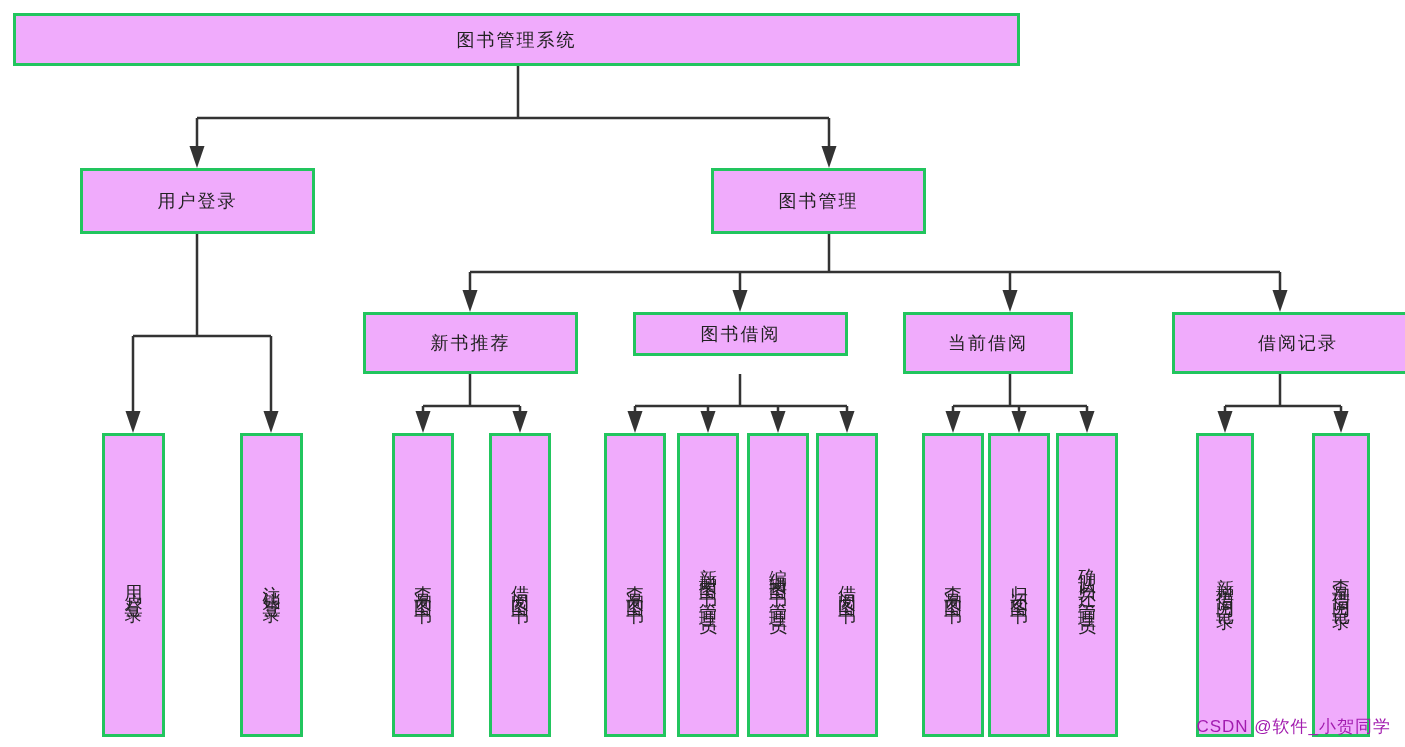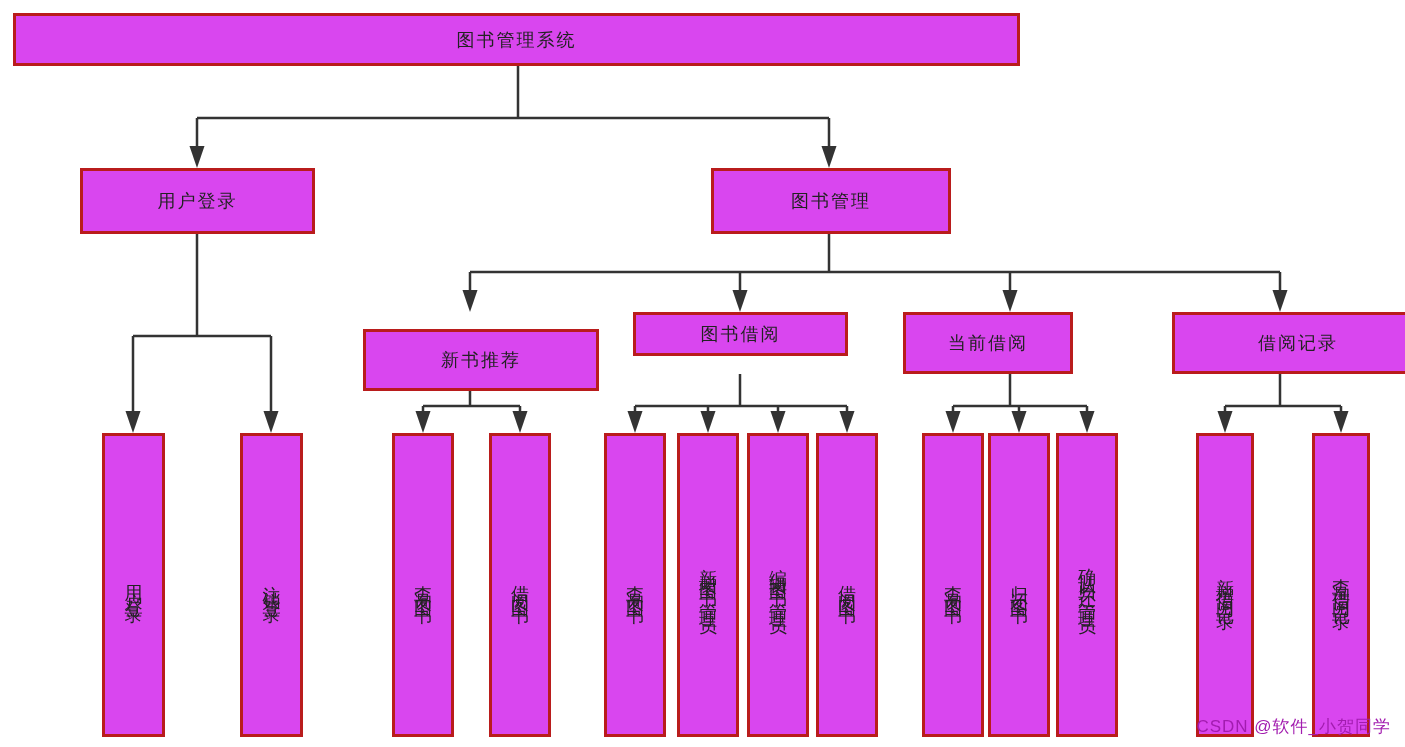--- a/index.html
+++ b/index.html
@@ -20,22 +20,22 @@
     left: 0; top: 0;
     width: 1405px; height: 747px;
   }
   svg.connectors {
     position: absolute;
     left: 0; top: 0;
     z-index: 0;
   }
   .box {
     position: absolute;
-    background: #d946ef;
-    border: 3px solid #b91c1c;
+    background: #f0abfc;
+    border: 3px solid #22c55e;
     box-sizing: border-box;
     display: flex;
     align-items: center;
     justify-content: center;
     z-index: 1;
     font-family: Liberation Serif, serif;
   }
   .box .lbl {
     font-size: 18px;
     letter-spacing: 2px;
@@ -123,25 +123,25 @@
     </g>
   </svg>
 
   <div class="box" style="left:13px; top:13px; width:1007px; height:53px;">
     <span class="lbl">图书管理系统</span>
   </div>
 
   <div class="box" style="left:80px; top:168px; width:235px; height:66px;">
     <span class="lbl">用户登录</span>
   </div>
-  <div class="box" style="left:711px; top:168px; width:240px; height:66px;">
+  <div class="box" style="left:711px; top:168px; width:215px; height:66px;">
     <span class="lbl">图书管理</span>
   </div>
 
-  <div class="box" style="left:363px; top:312px; width:236px; height:62px;margin-top:17px;">
+  <div class="box" style="left:363px; top:312px; width:215px; height:62px;">
     <span class="lbl">新书推荐</span>
   </div>
   <div class="box" style="left:633px; top:312px; width:215px; height:44px;">
     <span class="lbl">图书借阅</span>
   </div>
   <div class="box" style="left:903px; top:312px; width:170px; height:62px;">
     <span class="lbl">当前借阅</span>
   </div>
   <div class="box" style="left:1172px; top:312px; width:252px; height:62px;">
     <span class="lbl">借阅记录</span>

